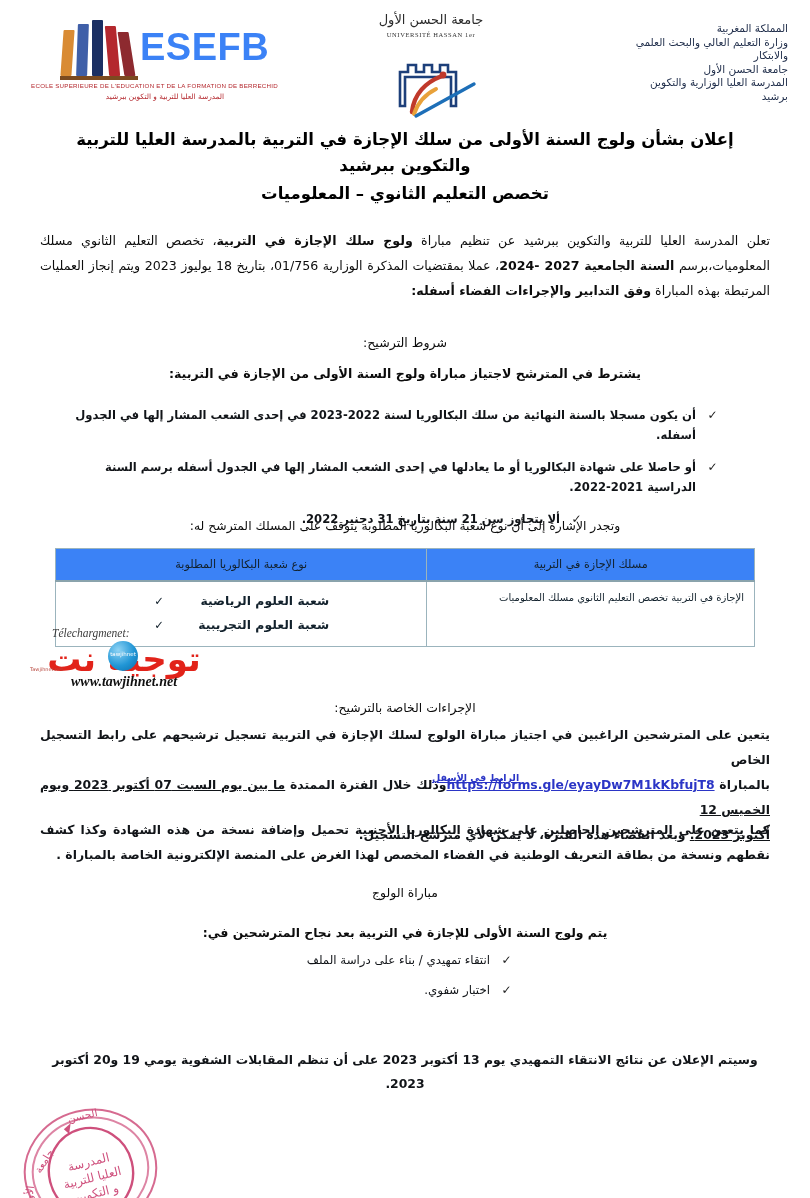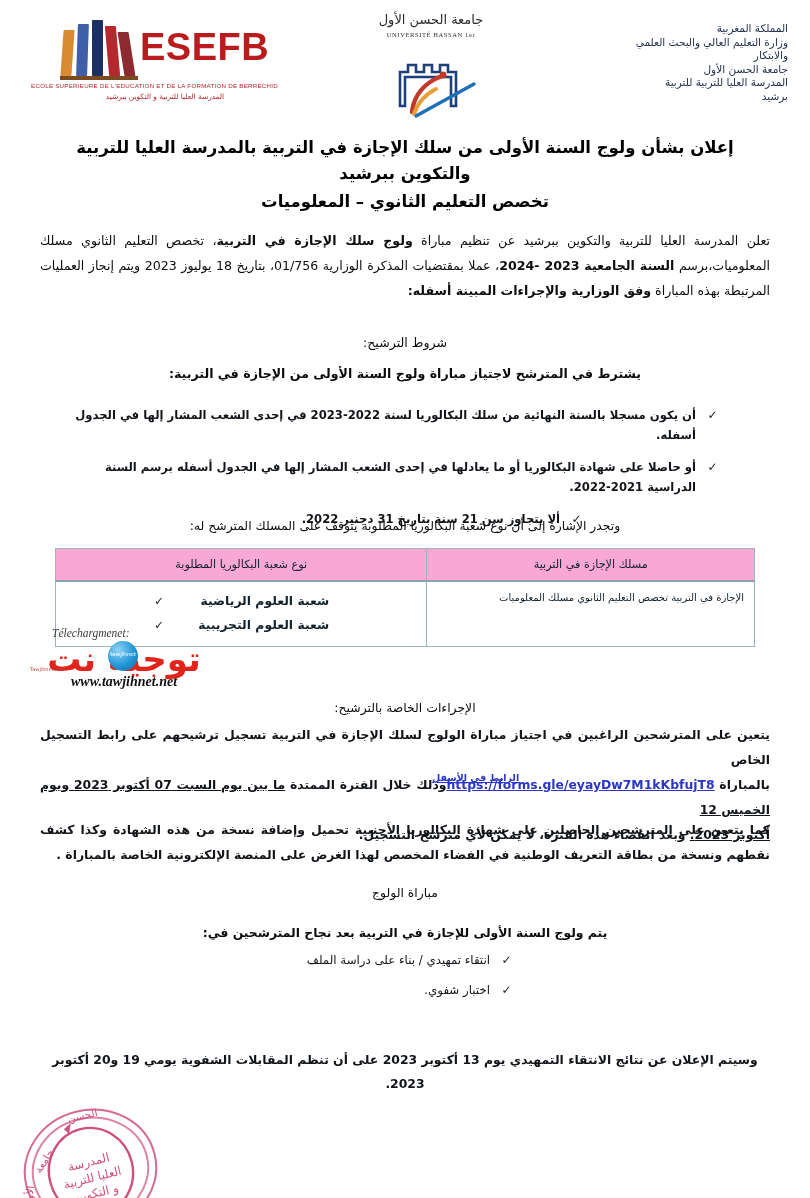--- a/index.html
+++ b/index.html
@@ -24,21 +24,21 @@
   .bar{position:absolute;bottom:4px;width:11px;border-radius:1px;}
   .bar.b1{left:2px;height:46px;background:#d98b34;transform:skewX(-4deg);}
   .bar.b2{left:17px;height:52px;background:#3f5fa8;transform:skewX(-2deg);}
   .bar.b3{left:32px;height:56px;background:#1b2f63;}
   .bar.b4{left:47px;height:50px;background:#b4282e;transform:skewX(5deg);}
   .bar.b5{left:61px;height:44px;background:#8d2a2f;transform:skewX(9deg);}
   .bars .base{position:absolute;left:0;bottom:0;width:78px;height:4px;background:#7b4a20;}
   .esefb-word{
     position:absolute;left:92px;top:8px;
     font-family:"Liberation Sans",sans-serif;
-    font-weight:bold;font-size:38px;letter-spacing:.5px;color:#b91c1c;
+    font-weight:bold;font-size:38px;letter-spacing:.5px;color:#3b82f6;
     line-height:1;
   }
   .esefb-sub1{
     position:absolute;left:4px;top:62px;width:226px;text-align:center;
     font-family:"Liberation Sans",sans-serif;
     font-size:6.2px;letter-spacing:.25px;color:#b4282e;white-space:nowrap;
   }
   .esefb-sub2{
     position:absolute;left:4px;top:72px;width:226px;text-align:center;
     direction:rtl;font-size:7.4px;color:#b4282e;white-space:nowrap;
@@ -58,21 +58,21 @@
 
   .header-right{
     position:absolute;right:22px;top:22px;width:232px;
     direction:rtl;text-align:right;
     font-size:10.5px;line-height:13.6px;color:#1f2d4a;
   }
   .header-right div{white-space:nowrap;}
 
   
   .doc-title{
-    position:absolute;left:55px;top:135px;width:700px;
+    position:absolute;left:55px;top:127px;width:700px;
     text-align:center;direction:rtl;
     font-weight:bold;color:#000;
   }
   .doc-title .l1{font-size:16.5px;line-height:26px;}
   .doc-title .l2{font-size:16.5px;line-height:30px;}
 
   
   .para{
     position:absolute;direction:rtl;text-align:justify;
     font-size:12.6px;line-height:25px;color:#0c0c0c;
@@ -101,21 +101,21 @@
   .bullet.b-3 .btxt{width:500px;}
 
   .note-table{left:40px;top:513px;width:730px;text-align:center;font-size:12.4px;}
 
   
   table.tbl{
     position:absolute;left:55px;top:548px;width:700px;
     border-collapse:collapse;direction:rtl;
   }
   table.tbl th{
-    background:#f9a8d4;
+    background:#3b82f6;
     border:1px solid #9bb4bd;
     font-size:11.2px;font-weight:normal;color:#12212c;
     padding:9px 14px;text-align:center;
   }
   table.tbl th.c-left{width:366px;}
   table.tbl th.c-right{width:334px;}
   table.tbl td{
     border:1px solid #9bb4bd;border-top:2px solid #8aa3ac;
     vertical-align:top;padding:8px 10px;
     font-size:10px;line-height:16px;color:#12212c;
@@ -226,34 +226,34 @@
         <path d="M30 72 C34 60 42 52 52 47" fill="none" stroke="#e8a13a" stroke-width="4" stroke-linecap="round"></path>
         <path d="M32 74 L90 42" fill="none" stroke="#1d6fb8" stroke-width="3.4" stroke-linecap="round"></path>
       </svg>
     </div>
 
     <div class="header-right">
       <div>المملكة المغربية</div>
       <div>وزارة التعليم العالي والبحث العلمي</div>
       <div>والابتكار</div>
       <div>جامعة الحسن الأول</div>
-      <div>المدرسة العليا للتربية للتربية</div>
+      <div>المدرسة العليا الوزارية والتكوين</div>
       <div>برشيد</div>
     </div>
   </div>
 
   <div class="doc-title">
     <div class="l1">إعلان بشأن ولوج السنة الأولى من سلك الإجازة في التربية بالمدرسة العليا للتربية والتكوين ببرشيد</div>
     <div class="l2">تخصص التعليم الثانوي – المعلوميات</div>
   </div>
 
   <div class="para intro">
     <span>تعلن المدرسة العليا للتربية والتكوين ببرشيد عن تنظيم مباراة </span><b>ولوج سلك الإجازة في التربية</b><span>،  تخصص التعليم الثانوي مسلك</span>
-    <span>المعلوميات،برسم </span><b>السنة الجامعية 2023 -2024</b><span>، عملا بمقتضيات المذكرة الوزارية 01/756، بتاريخ 18 يوليوز 2023 ويتم إنجاز العمليات</span>
-    <span>المرتبطة بهذه المباراة </span><b>وفق الوزارية والإجراءات المبينة أسفله:</b>
+    <span>المعلوميات،برسم </span><b>السنة الجامعية 2027 -2024</b><span>، عملا بمقتضيات المذكرة الوزارية 01/756، بتاريخ 18 يوليوز 2023 ويتم إنجاز العمليات</span>
+    <span>المرتبطة بهذه المباراة </span><b>وفق التدابير والإجراءات الفضاء أسفله:</b>
   </div>
 
   <div class="para cond-head">شروط الترشيح:</div>
   <div class="para cond-lead">يشترط في المترشح لاجتياز مباراة ولوج السنة الأولى من الإجازة في التربية:</div>
 
   <div class="bullets">
     <div class="bullet b-1">
       <span class="tick">✓</span>
       <span class="btxt">أن يكون مسجلا بالسنة النهائية من سلك البكالوريا لسنة 2022-2023 في إحدى الشعب المشار إلها في الجدول أسفله.</span>
     </div>

